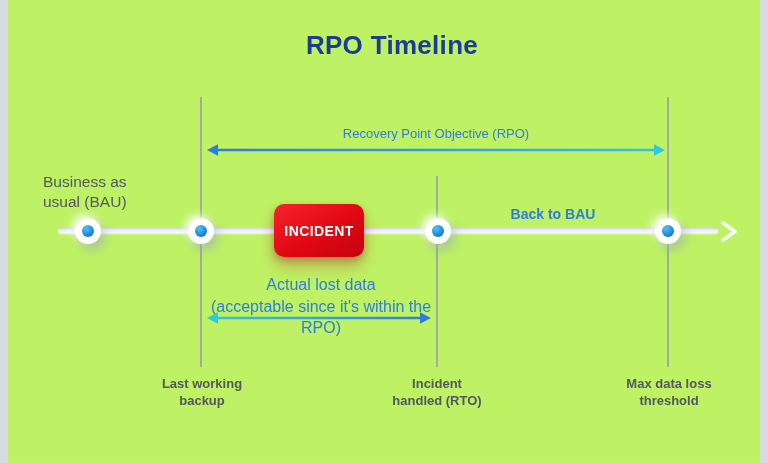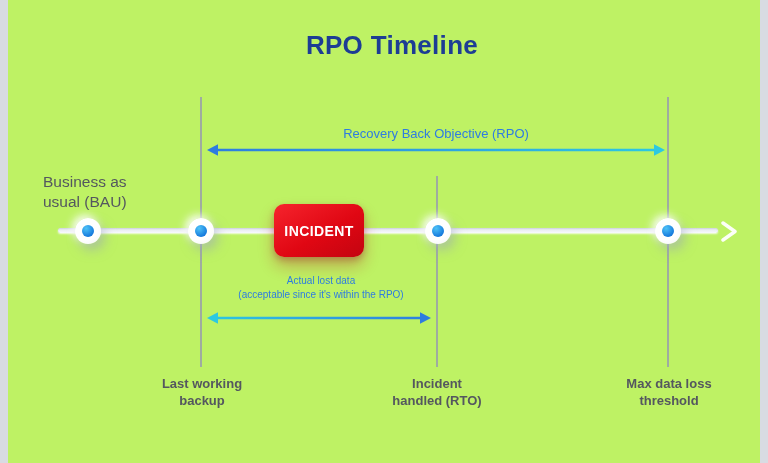--- a/index.html
+++ b/index.html
@@ -59,21 +59,21 @@
   }
   .incident-badge span{
     color:#ffffff;font-size:14px;font-weight:800;letter-spacing:.4px;
   }
   .back-bau-label{
     position:absolute;left:465px;top:206px;width:160px;text-align:center;
     font-size:14px;font-weight:600;color:#2e7ce0;
   }
   .lost-label{
     position:absolute;left:196px;top:274px;width:234px;text-align:center;
-    font-size:10px;font-weight:500;color:#2e7ce0;line-height:1.35;
+    font-size:16px;font-weight:500;color:#2e7ce0;line-height:1.35;
   }
   .lost-arrow{position:absolute;left:198px;top:310px;}
   .milestone{
     position:absolute;top:376px;text-align:center;
     font-size:13px;font-weight:700;color:#54575f;line-height:1.3;
   }
   .milestone.m1{left:124px;width:140px;}
   .milestone.m2{left:354px;width:150px;}
   .milestone.m3{left:581px;width:160px;}
 </style>
@@ -81,21 +81,21 @@
 <body>
 
 <div class="canvas">
 
   <div class="page-title">RPO Timeline</div>
 
   <div class="vline v1"></div>
   <div class="vline v2"></div>
   <div class="vline v3"></div>
 
-  <div class="rpo-label multiline">Recovery Back Objective (RPO)</div>
+  <div class="rpo-label multiline">Recovery Point Objective (RPO)</div>
   <svg class="rpo-arrow" width="460" height="16">
     <defs>
       <linearGradient id="gradRpo" x1="0" y1="0" x2="460" y2="0" gradientUnits="userSpaceOnUse">
         <stop offset="0" stop-color="#2e7ce0"></stop>
         <stop offset="1" stop-color="#2cc9e2"></stop>
       </linearGradient>
     </defs>
     <line x1="9" y1="8" x2="451" y2="8" stroke="url(#gradRpo)" stroke-width="2.4"></line>
     <polygon points="12,2.2 1,8 12,13.8" fill="#2e7ce0"></polygon>
     <polygon points="448,2.2 459,8 448,13.8" fill="#2cc9e2"></polygon>
@@ -119,20 +119,21 @@
       <div class="dot"></div>
     </div>
 
   <div class="bau-label multiline">Business as
 usual (BAU)</div>
 
   <div class="incident-badge">
     <span>INCIDENT</span>
   </div>
 
+  <div class="back-bau-label">Back to BAU</div>
 
   <div class="lost-label multiline">Actual lost data
 (acceptable since it's within the RPO)</div>
   <svg class="lost-arrow" width="226" height="16">
     <defs>
       <linearGradient id="gradLost" x1="0" y1="0" x2="226" y2="0" gradientUnits="userSpaceOnUse">
         <stop offset="0" stop-color="#2cc9e2"></stop>
         <stop offset="1" stop-color="#2e7ce0"></stop>
       </linearGradient>
     </defs>

